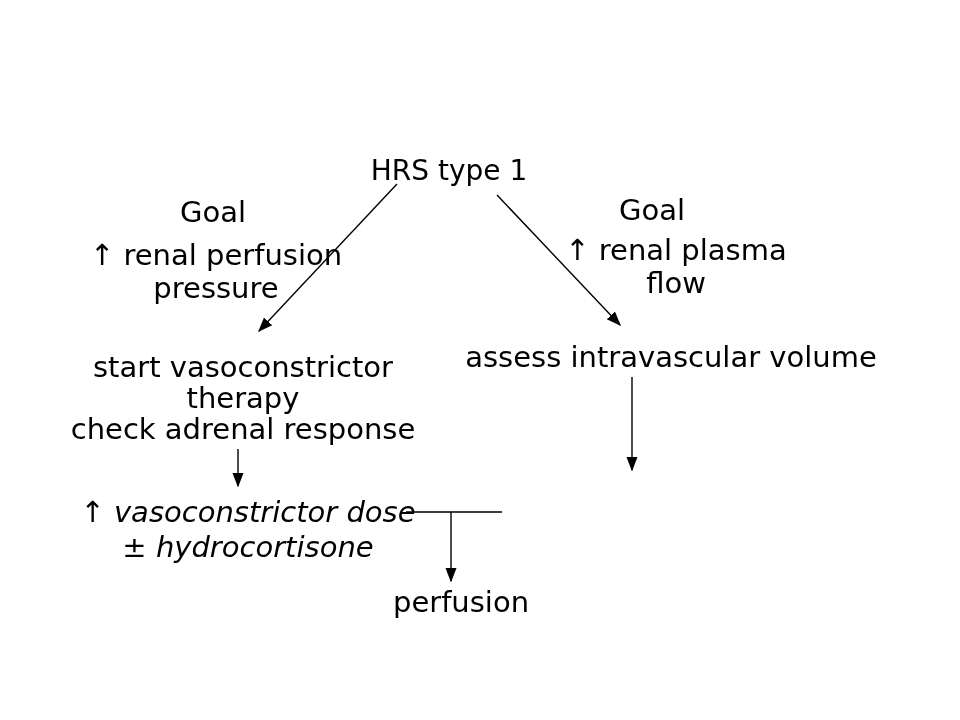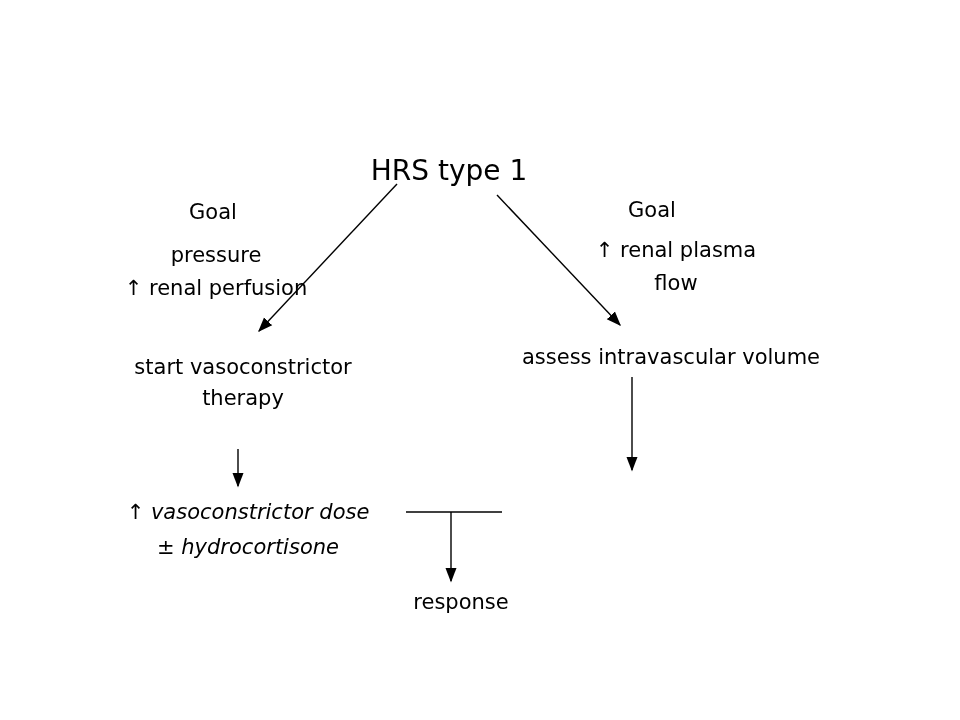--- a/index.html
+++ b/index.html
@@ -22,21 +22,21 @@
     left: 0;
     top: 0;
     width: 960px;
     height: 720px;
   }
   .txt {
     position: absolute;
     transform: translateX(-50%);
     text-align: center;
     white-space: nowrap;
-    font-size: 21px;
+    font-size: 29px;
     line-height: 33px;
     font-weight: 400;
   }
   .title {
     font-size: 28px;
   }
   .step1-left {
     line-height: 31px;
   }
   .step2-left {
@@ -60,39 +60,40 @@
     <line x1="632" y1="377" x2="632" y2="470" stroke="currentColor" stroke-width="1.4" marker-end="url(#arrowhead)"></line>
     <line x1="406" y1="512" x2="502" y2="512" stroke="currentColor" stroke-width="1.4"></line>
     <line x1="451" y1="512" x2="451" y2="581" stroke="currentColor" stroke-width="1.4" marker-end="url(#arrowhead)"></line>
   </svg>
 
   <div class="txt title" style="left:449px; top:154px;">HRS type 1</div>
 
   <div class="txt" style="left:213px; top:196px;">Goal</div>
 
   <div class="txt" style="left:216px; top:239px;">
+    <div>↑ renal perfusion</div>
     <div>pressure</div>
-    <div>↑ renal perfusion</div>
   </div>
 
   <div class="txt" style="left:652px; top:194px;">Goal</div>
 
   <div class="txt" style="left:676px; top:234px;">
     <div>↑ renal plasma</div>
     <div>flow</div>
   </div>
 
   <div class="txt step1-left" style="left:243px; top:352px;">
     <div>start vasoconstrictor</div>
     <div>therapy</div>
+    <div>check adrenal response</div>
   </div>
 
   <div class="txt" style="left:655px; top:341px;margin-left:16px;">assess intravascular volume</div>
 
   <div class="txt step2-left" style="left:248px; top:495px;font-style:italic;">
     <div>↑ vasoconstrictor dose</div>
     <div>± hydrocortisone</div>
   </div>
 
 
-  <div class="txt" style="left:461px; top:586px;">response</div>
+  <div class="txt" style="left:461px; top:586px;">perfusion</div>
 
 </div>
 
 </body></html>

